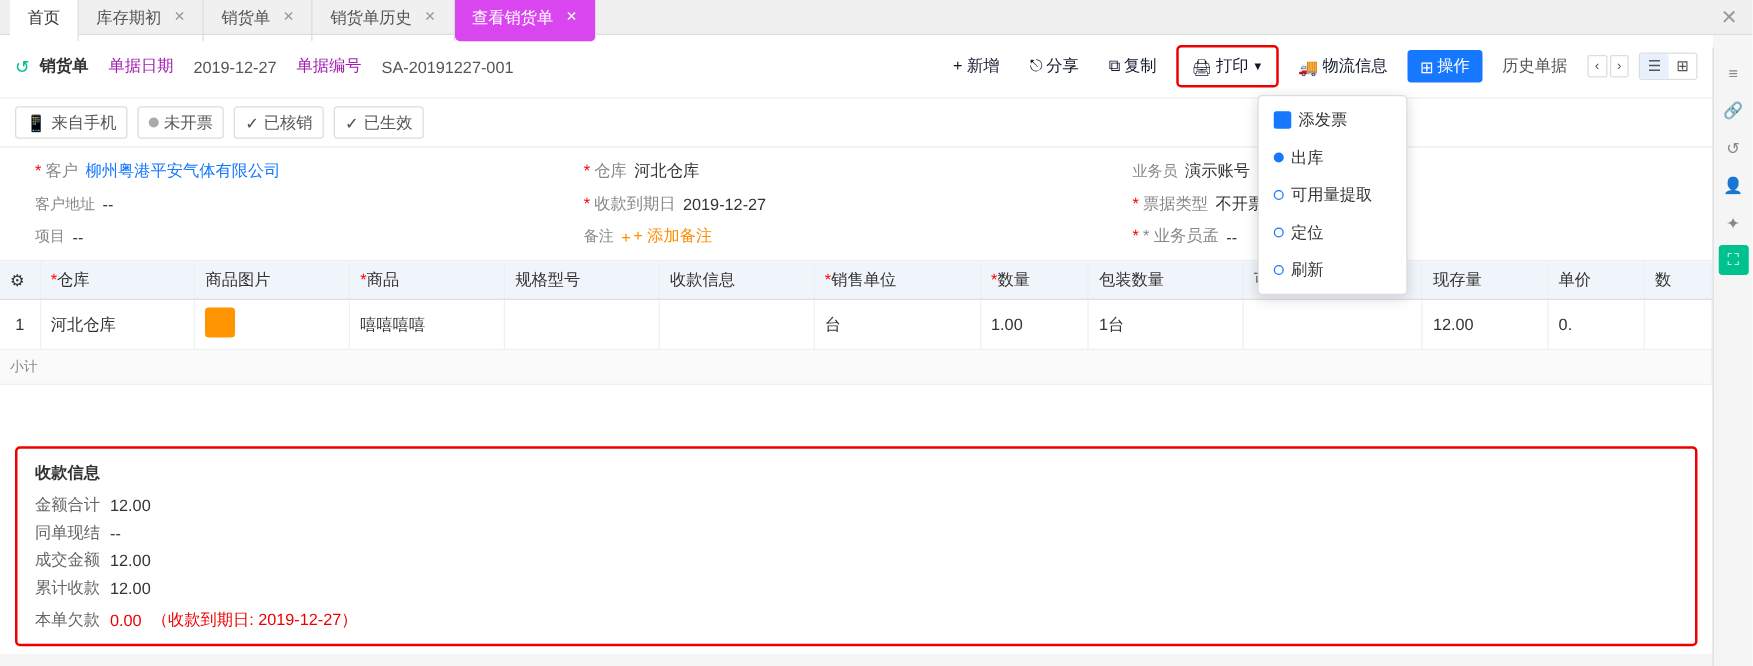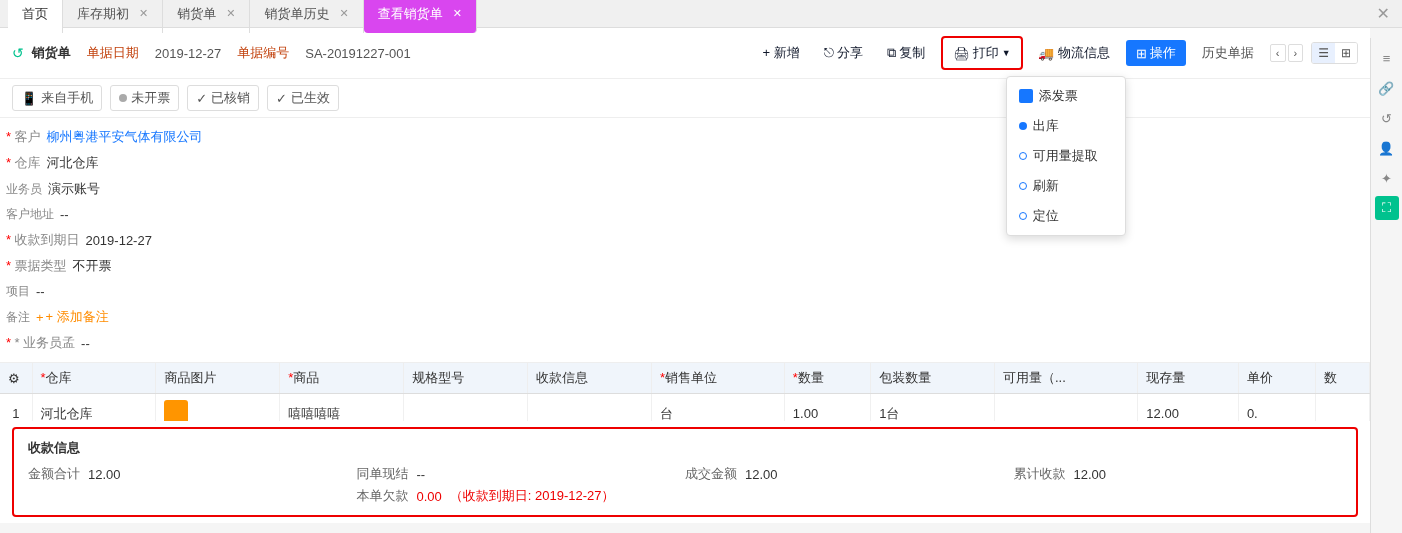--- a/index.html
+++ b/index.html
@@ -79,21 +79,21 @@
       color: #00c28e;
       font-size: 14px;
     }
     .doc-meta {
       display: flex;
       align-items: center;
       gap: 16px;
       flex: 1;
       color: #555;
     }
-    .doc-meta-label { color: #c2410c; }
+    .doc-meta-label { color: #a21caf; }
     .doc-actions {
       display: flex;
       align-items: center;
       gap: 8px;
       margin-left: auto;
     }
     .action-btn {
       display: flex;
       align-items: center;
       gap: 3px;
@@ -145,23 +145,23 @@
       border: 1px solid #ddd;
       border-radius: 3px;
       background: #fff;
       cursor: pointer;
       color: #555;
       font-size: 12px;
     }
 
     
     .form-section {
-      padding: 10px 6px;
+      padding: 10px 28px;
       display: grid;
-      grid-template-columns: 1fr;
+      grid-template-columns: 1fr 1fr 1fr;
       gap: 8px 3px;
     }
     .form-row {
       display: flex;
       align-items: center;
       gap: 6px;
     }
     .form-label {
       color: #888;
       white-space: nowrap;
@@ -220,21 +220,21 @@
       display: inline-block;
     }
     .bottom-info-title {
       font-weight: bold;
       font-size: 13px;
       color: #333;
       margin-bottom: 8px;
     }
     .info-grid {
       display: grid;
-      grid-template-columns: 1fr 1fr 1fr 1fr;
+      grid-template-columns: 1fr;
       gap: 4px 0;
       font-size: 12px;
     }
     .info-row {
       display: flex;
       align-items: center;
       gap: 8px;
     }
     .info-label { color: #666; }
     .info-value { color: #333; }
@@ -421,25 +421,25 @@
             <div class="dropdown-item">
               <span class="dropdown-dot dot-blue"></span>
               <span>出库</span>
             </div>
             <div class="dropdown-item">
               <span class="dot-outline"></span>
               <span>可用量提取</span>
             </div>
             <div class="dropdown-item">
               <span class="dot-outline"></span>
-              <span>刷新</span>
+              <span>定位</span>
             </div>
             <div class="dropdown-item">
               <span class="dot-outline"></span>
-              <span>定位</span>
+              <span>刷新</span>
             </div>
           </div>
         </div>
         <button class="btn-history">
           <span>历史单据</span>
         </button>
         <div class="nav-arrows">
           <button class="nav-arrow">‹</button>
           <button class="nav-arrow">›</button>
         </div>

